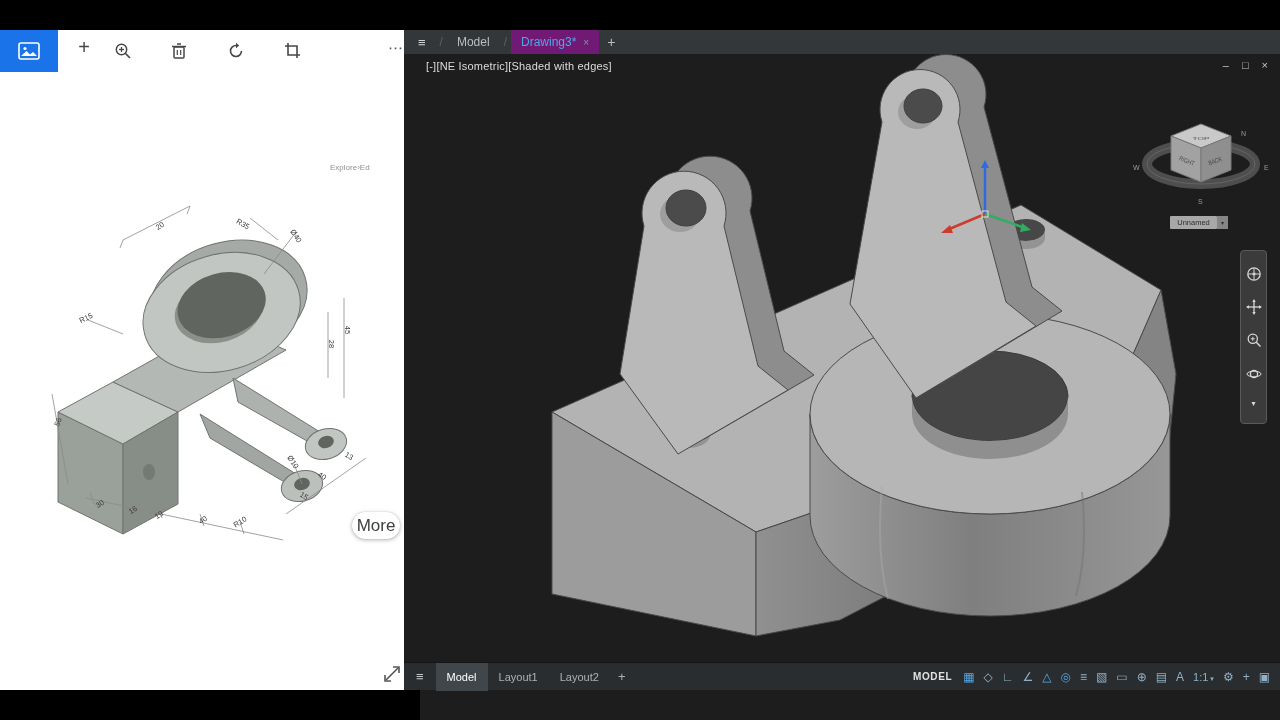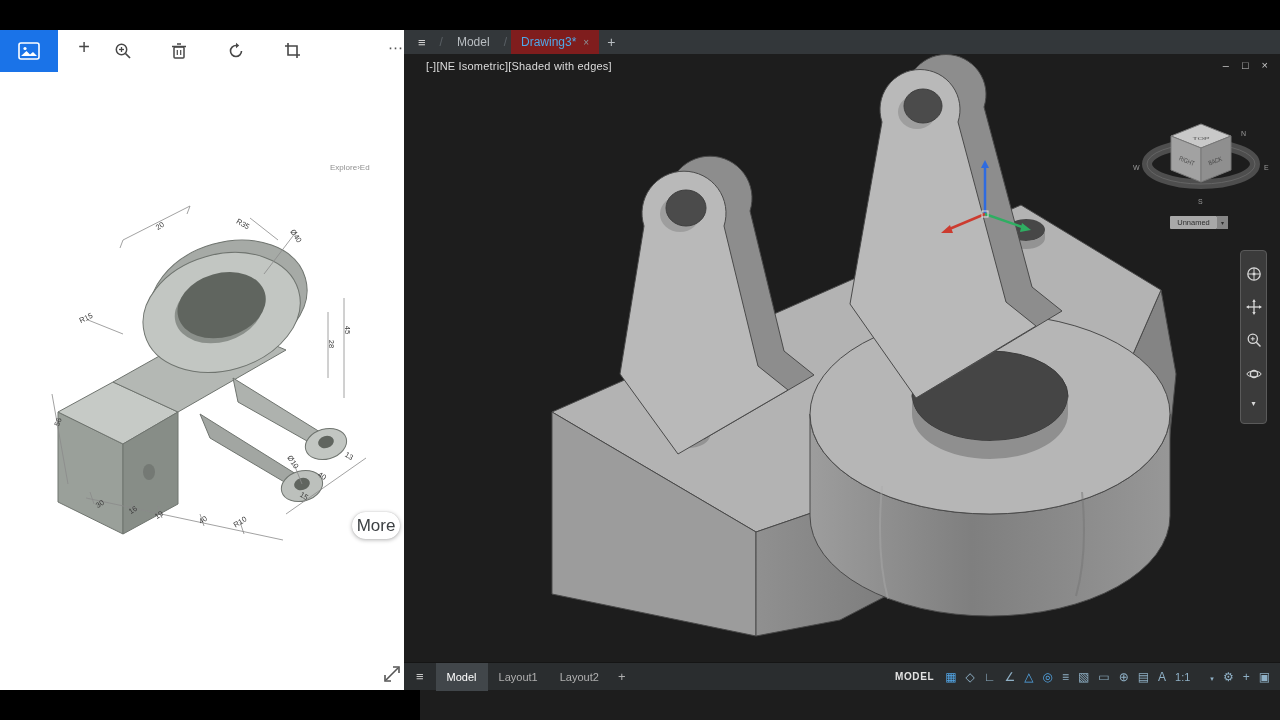--- a/index.html
+++ b/index.html
@@ -38,21 +38,21 @@
 
   
   #acad{position:absolute;left:404px;top:30px;width:876px;height:660px;background:#1d1d1d}
 
   
   #atabs{position:absolute;left:0;top:0;width:876px;height:24px;background:#33373a;
     display:flex;align-items:center;font-size:12px;color:#b9bec2}
   #atabs .menu{padding:0 10px 0 14px;font-size:13px;color:#d2d2d2;cursor:pointer}
   #atabs .sep{color:#5a6065;margin:0 4px;font-size:12px}
   .ftab{padding:0 10px;height:24px;display:flex;align-items:center;cursor:pointer}
-  .ftab.active{background:#7f1d1d;color:#4fa8e8;gap:7px}
+  .ftab.active{background:#701a75;color:#4fa8e8;gap:7px}
   .ftab.active .closex{color:#8d9499;font-size:10px}
   #newtab{margin-left:8px;font-size:14px;color:#b9bec2;cursor:pointer}
 
   
   #aview{position:absolute;left:16px;top:24px;width:876px;height:692px;background:#1d1d1d;overflow:hidden}
   #model-svg{position:absolute;left:0;top:0}
   #vlabel{position:absolute;left:6px;top:6px;font-size:11px;color:#dcdcdc;letter-spacing:.2px}
   #winctl{position:absolute;right:28px;top:5px;display:flex;gap:13px;color:#c6c6c6;font-size:11px}
   #winctl span{cursor:pointer}
 
@@ -95,21 +95,21 @@
   #astatus{position:absolute;left:0;top:632px;width:876px;height:28px;background:#2a2d2f;
     border-top:1px solid #151515;display:flex;align-items:center;font-size:11px}
   #astatus .menu{padding:0 12px;color:#c8c8c8;font-size:13px;cursor:pointer}
   .ltab{height:28px;display:flex;align-items:center;padding:0 11px;color:#b0b0b0;cursor:pointer}
   .ltab.active{background:#41464a;color:#fff}
   #newlayout{padding:0 8px;color:#b0b0b0;font-size:13px;cursor:pointer}
   #status-right{margin-left:auto;display:flex;align-items:center;gap:9px;padding-right:10px}
   #model-lbl{color:#e2e2e2;font-size:10px;font-weight:bold;letter-spacing:.6px;margin-right:2px}
   .sic{color:#8fb0c6;font-size:12px;cursor:pointer;line-height:1}
   .sic.on{color:#53a7e8}
-  #scale-grp{display:flex;align-items:flex-end;gap:20px;color:#8fb0c6;cursor:pointer}
+  #scale-grp{display:flex;align-items:flex-end;gap:2px;color:#8fb0c6;cursor:pointer}
   #scale-grp .car{font-size:7px}
 </style>
 </head>
 <body>
 
 <div class="letterbox" id="lb-top"></div>
 <div class="letterbox" id="lb-bottom"></div>
 
 <div id="photos">
 

